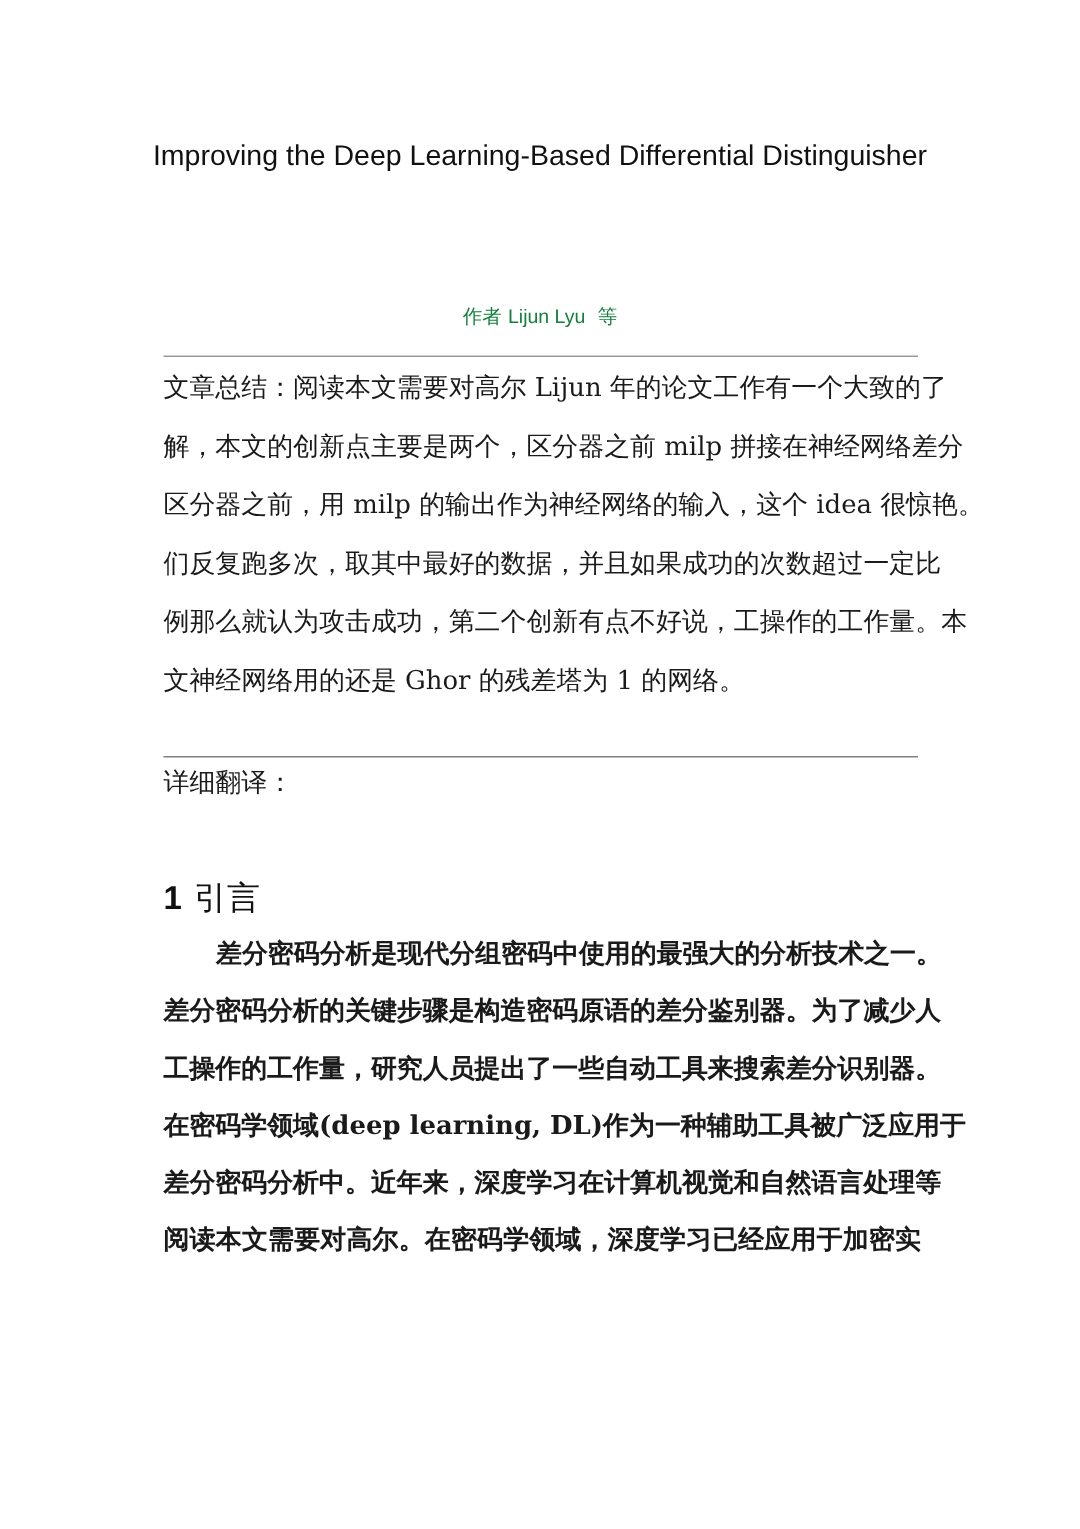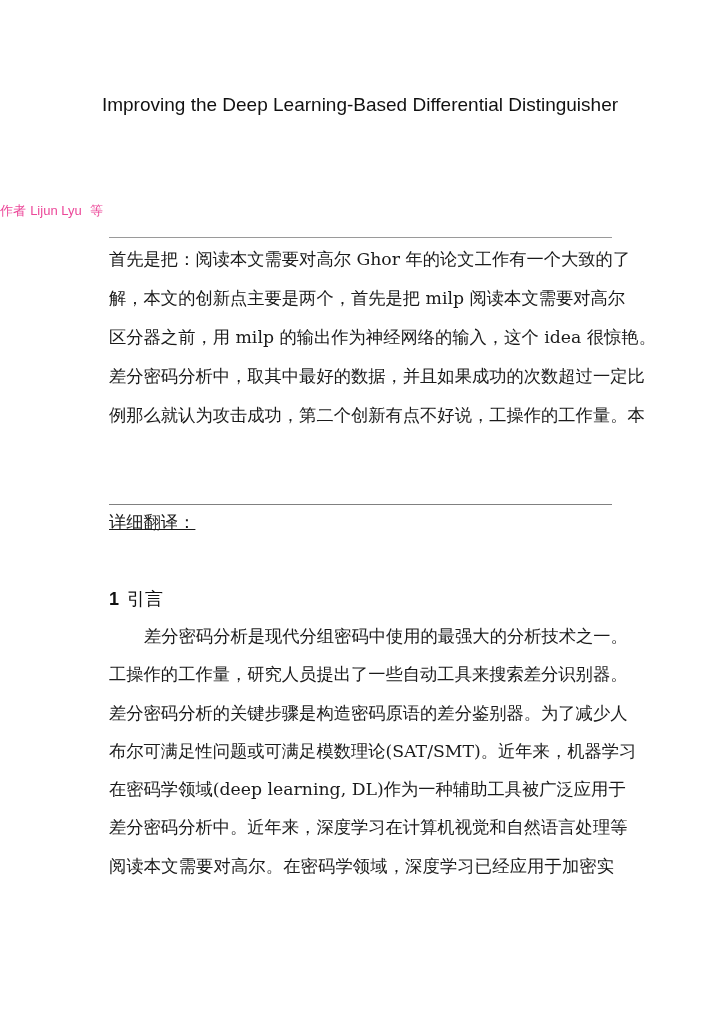--- a/index.html
+++ b/index.html
@@ -32,22 +32,23 @@
       color: #111;
       white-space: nowrap;
     }
     .title-1 { top: 94px; }
     .title-2 { top: 131px; }
     .author {
       position: absolute;
       left: 0;
       top: 202px;
       width: 720px;
+      text-align: center;
       font-size: 13px;
-      color: #ec4899;
+      color: #15803d;
       white-space: nowrap;
     }
     .author .name {
       font-family: "Liberation Sans", "DejaVu Sans", sans-serif;
     }
     .rule {
       position: absolute;
       left: 109px;
       width: 503px;
       height: 0;
@@ -74,43 +75,43 @@
     .summary .line.last, .body-text .line.last {
       text-align-last: left;
     }
     .translate-label {
       position: absolute;
       left: 109px;
       top: 508px;
       font-size: 17.3px;
       line-height: 28px;
       color: #1a1a1a;
-      text-decoration: underline;
     }
     .section-heading {
       position: absolute;
       left: 109px;
       top: 585px;
-      font-size: 18px;
+      font-size: 22px;
       line-height: 28px;
       color: #111;
     }
     .section-heading .num {
       font-family: "Liberation Sans", "DejaVu Sans", sans-serif;
       font-weight: bold;
       margin-right: 8px;
     }
     .body-text {
       position: absolute;
       left: 109px;
       top: 617px;
       width: 505px;
       font-size: 17.3px;
       line-height: 38.3px;
       color: #1a1a1a;
+      font-weight: bold;
     }
     .body-text .line.indent {
       padding-left: 35px;
     }
   </style>
 </head>
 <body>
 
 <div class="page">
 
@@ -118,38 +119,38 @@
 
   <div class="author">
     <span>作者</span>
     <span class="name">Lijun Lyu</span>
     &nbsp;<span>等</span>
   </div>
 
   <div class="rule rule-top"></div>
 
   <div class="summary">
-    <span class="line">首先是把：阅读本文需要对高尔 Ghor 年的论文工作有一个大致的了</span>
-    <span class="line">解，本文的创新点主要是两个，首先是把 milp 阅读本文需要对高尔</span>
+    <span class="line">文章总结：阅读本文需要对高尔 Lijun 年的论文工作有一个大致的了</span>
+    <span class="line">解，本文的创新点主要是两个，区分器之前 milp 拼接在神经网络差分</span>
     <span class="line">区分器之前，用 milp 的输出作为神经网络的输入，这个 idea 很惊艳。</span>
-    <span class="line">差分密码分析中，取其中最好的数据，并且如果成功的次数超过一定比</span>
+    <span class="line">们反复跑多次，取其中最好的数据，并且如果成功的次数超过一定比</span>
     <span class="line">例那么就认为攻击成功，第二个创新有点不好说，工操作的工作量。本</span>
+    <span class="line last">文神经网络用的还是 Ghor 的残差塔为 1 的网络。</span>
   </div>
 
   <div class="rule rule-bottom"></div>
 
   <div class="translate-label">详细翻译：</div>
 
   <div class="section-heading">
     <span class="num">1</span><span>引言</span>
   </div>
 
   <div class="body-text">
     <span class="line indent">差分密码分析是现代分组密码中使用的最强大的分析技术之一。</span>
+    <span class="line">差分密码分析的关键步骤是构造密码原语的差分鉴别器。为了减少人</span>
     <span class="line">工操作的工作量，研究人员提出了一些自动工具来搜索差分识别器。</span>
-    <span class="line">差分密码分析的关键步骤是构造密码原语的差分鉴别器。为了减少人</span>
-    <span class="line">布尔可满足性问题或可满足模数理论(SAT/SMT)。近年来，机器学习</span>
     <span class="line">在密码学领域(deep learning, DL)作为一种辅助工具被广泛应用于</span>
     <span class="line">差分密码分析中。近年来，深度学习在计算机视觉和自然语言处理等</span>
     <span class="line">阅读本文需要对高尔。在密码学领域，深度学习已经应用于加密实</span>
   </div>
 
 </div>
 
 </body></html>

